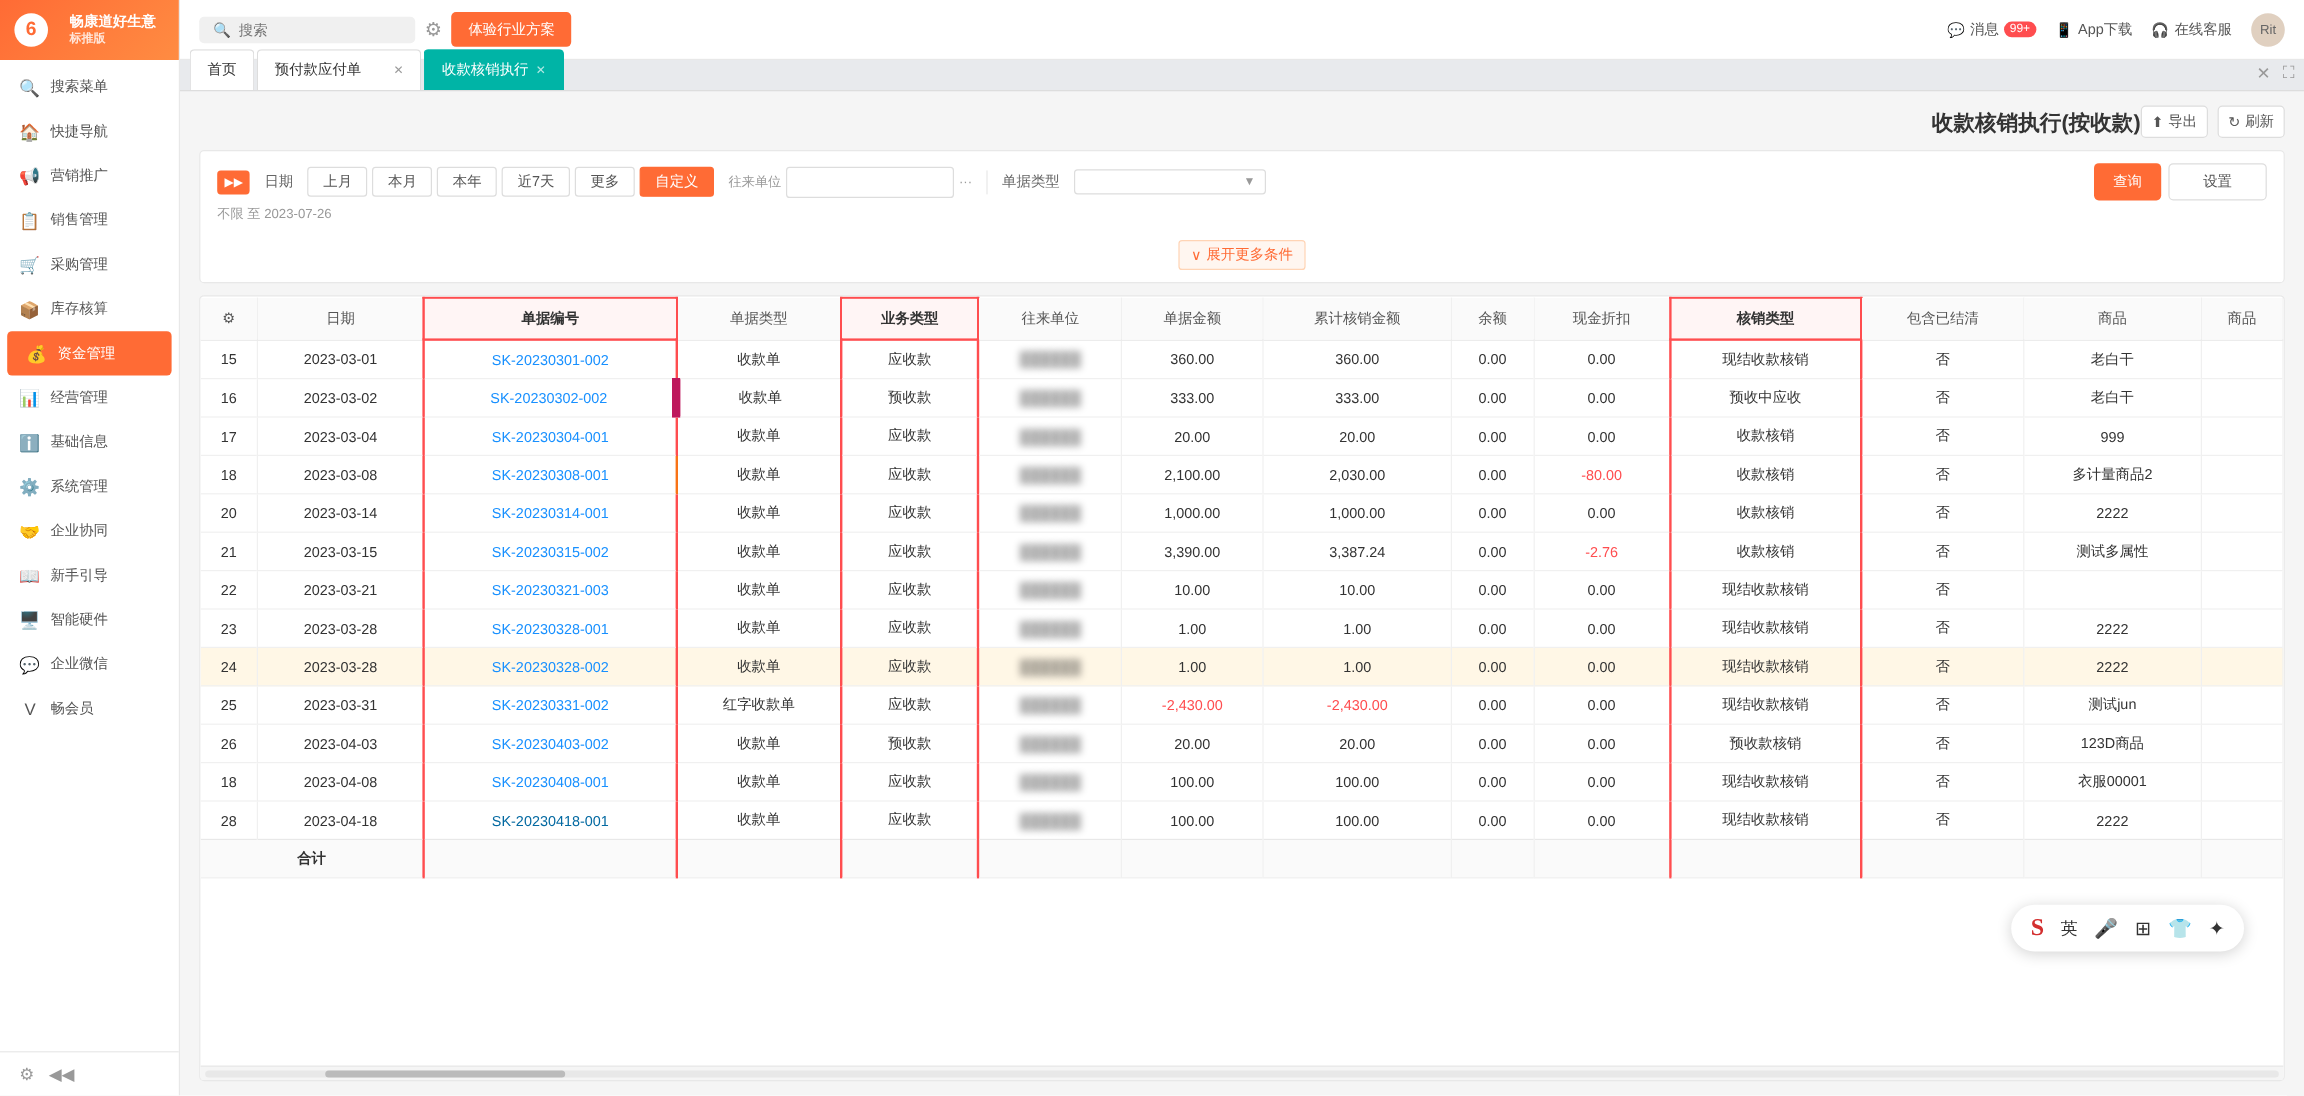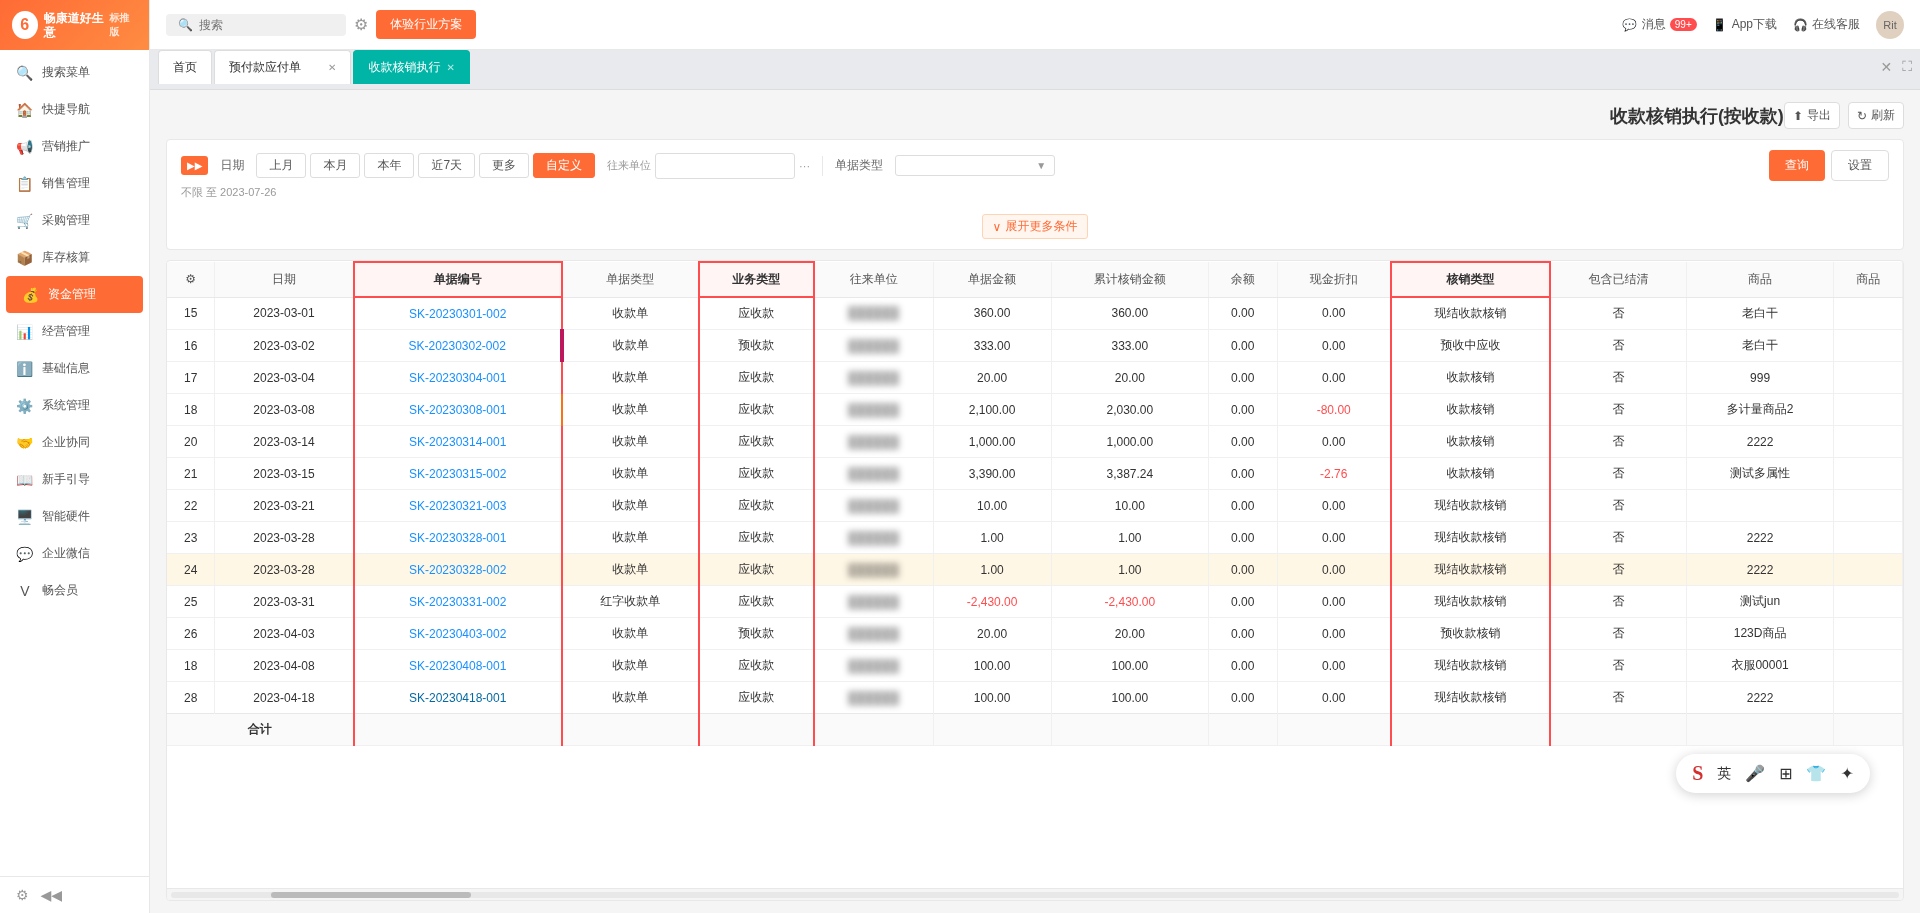--- a/index.html
+++ b/index.html
@@ -2,21 +2,21 @@
 <html><head>
   <meta charset="utf-8">
   <style>
     * { box-sizing: border-box; margin: 0; padding: 0; }
     body { font-family: 'Microsoft YaHei', Arial, sans-serif; font-size: 12px; background: #f5f5f5; display: flex; height: 913px; overflow: hidden; }
 
     
     .sidebar { width: 150px; background: #fff; border-right: 1px solid #e8e8e8; display: flex; flex-direction: column; flex-shrink: 0; }
     .sidebar-logo { background: linear-gradient(135deg, #ff6b35, #ff8c42); padding: 10px 12px; display: flex; align-items: center; gap: 6px; color: #fff; font-size: 13px; font-weight: bold; height: 50px; }
     .sidebar-logo .logo-icon { width: 28px; height: 28px; background: #fff; border-radius: 50%; display: flex; align-items: center; justify-content: center; color: #ff6b35; font-size: 16px; font-weight: bold; }
-    .sidebar-logo-text { display: flex; flex-direction: row; }
+    .sidebar-logo-text { display: flex; flex-direction: column; margin-left: 12px; }
     .sidebar-logo-main { font-size: 12px; line-height: 1.2; }
     .sidebar-logo-sub { font-size: 10px; opacity: 0.8; }
     .sidebar-menu { flex: 1; overflow-y: auto; padding: 4px 0; }
     .sidebar-item { display: flex; align-items: center; gap: 8px; padding: 10px 16px; cursor: pointer; color: #555; font-size: 12px; transition: background 0.2s; }
     .sidebar-item.active { background: #ff6b35; color: #fff; border-radius: 4px; margin: 0 6px; }
     .sidebar-item .icon { font-size: 14px; width: 18px; text-align: center; }
     .sidebar-bottom { padding: 10px 16px; display: flex; align-items: center; gap: 12px; border-top: 1px solid #e8e8e8; }
     .sidebar-bottom-icon { color: #999; cursor: pointer; font-size: 14px; }
 
     
@@ -51,21 +51,21 @@
     .filter-bar { background: #fff; border-radius: 4px; padding: 10px 14px; border: 1px solid #e8e8e8; }
     .filter-row1 { display: flex; align-items: center; gap: 12px; flex-wrap: wrap; }
     .filter-label { color: #666; font-size: 12px; white-space: nowrap; }
     .filter-date-btns { display: flex; gap: 4px; align-items: center; }
     .date-btn { padding: 3px 12px; border: 1px solid #ddd; border-radius: 3px; font-size: 12px; cursor: pointer; background: #fff; color: #555; }
     .date-btn.custom { background: #ff6b35; color: #fff; border-color: #ff6b35; }
     .filter-divider { height: 20px; width: 1px; background: #e8e8e8; }
     .filter-select { display: flex; align-items: center; gap: 4px; border: 1px solid #ddd; border-radius: 3px; padding: 4px 8px; font-size: 12px; background: #fff; cursor: pointer; min-width: 140px; }
     .filter-select .arrow { color: #999; font-size: 10px; }
     .query-btn { background: #ff6b35; color: #fff; border: none; border-radius: 4px; padding: 6px 16px; font-size: 12px; cursor: pointer; }
-    .setting-btn { background: #fff; color: #555; border: 1px solid #ddd; border-radius: 4px; padding: 6px 16px; font-size: 12px; cursor: pointer; }
+    .setting-btn { background: #fff; color: #555; border: 1px solid #ddd; border-radius: 4px; padding: 6px 28px; font-size: 12px; cursor: pointer; }
     .filter-row2 { display: flex; align-items: center; margin-top: 8px; }
     .expand-btn { display: flex; align-items: center; gap: 4px; color: #ff6b35; font-size: 12px; cursor: pointer; background: #fff6f0; border: 1px solid #ffd4b5; border-radius: 3px; padding: 3px 10px; }
 
     
     .table-wrap { flex: 1; background: #fff; border-radius: 4px; border: 1px solid #e8e8e8; overflow: hidden; display: flex; flex-direction: column; }
     .table-scroll { overflow: auto; flex: 1; }
     table { width: 100%; border-collapse: collapse; font-size: 12px; }
     thead th { background: #fafafa; border-bottom: 1px solid #e8e8e8; border-right: 1px solid #f0f0f0; padding: 8px 6px; text-align: center; color: #555; font-weight: normal; white-space: nowrap; position: sticky; top: 0; z-index: 1; }
     tbody tr { border-bottom: 1px solid #f0f0f0; }
     tbody tr.selected-row { background: #fff7e6; }
@@ -183,21 +183,21 @@
       <div class="topbar-service">
         <span>🎧</span>
         <span>在线客服</span>
       </div>
       <div class="topbar-avatar" style="background:#e0d0c0;display:flex;align-items:center;justify-content:center;font-size:11px;color:#666;">
         <span>Rit</span>
       </div>
     </div>
   </div>
 
-  <div style="height:40px;background:#e8eaed;display:flex;padding:0 8px;flex-shrink:0;border-bottom:1px solid #ddd;">
+  <div style="height:26px;background:#e8eaed;display:flex;align-items:flex-end;padding:0 8px;flex-shrink:0;border-bottom:1px solid #ddd;">
     <div class="tab home">
       <span>首页</span>
     </div>
     <div class="tab active" style="margin-left:2px;gap:27px;">
       <span>预付款应付单</span>
       <span class="close">✕</span>
     </div>
     <div class="tab active" style="margin-left:2px;background:#00b4a6;color:#fff;border-color:#00b4a6;">
       <span>收款核销执行</span>
       <span class="close" style="color:rgba(255,255,255,0.7);">✕</span>
@@ -305,21 +305,21 @@
       <td>0.00</td>
       <td class="">0.00</td>
       <td style="border-left:2px solid #ff4d4f;border-right:2px solid #ff4d4f;">现结收款核销</td>
       <td>否</td>
       <td>老白干</td>
       <td></td>
     </tr>
               <tr>
       <td>16</td>
       <td>2023-03-02</td>
-      <td style="border-left:2px solid #ff4d4f;border-right:4px solid #be185d;margin-left:10px;"><span style="color:#1890ff;cursor:pointer;">SK-20230302-002</span></td>
+      <td style="border-left:2px solid #ff4d4f;border-right:7px solid #be185d;margin-left:10px;"><span style="color:#1890ff;cursor:pointer;">SK-20230302-002</span></td>
       <td>收款单</td>
       <td style="border-left:2px solid #ff4d4f;border-right:2px solid #ff4d4f;">预收款</td>
       <td><span class="blurred">██████</span></td>
       <td class="">333.00</td>
       <td class="">333.00</td>
       <td>0.00</td>
       <td class="">0.00</td>
       <td style="border-left:2px solid #ff4d4f;border-right:2px solid #ff4d4f;">预收中应收</td>
       <td>否</td>
       <td>老白干</td>

